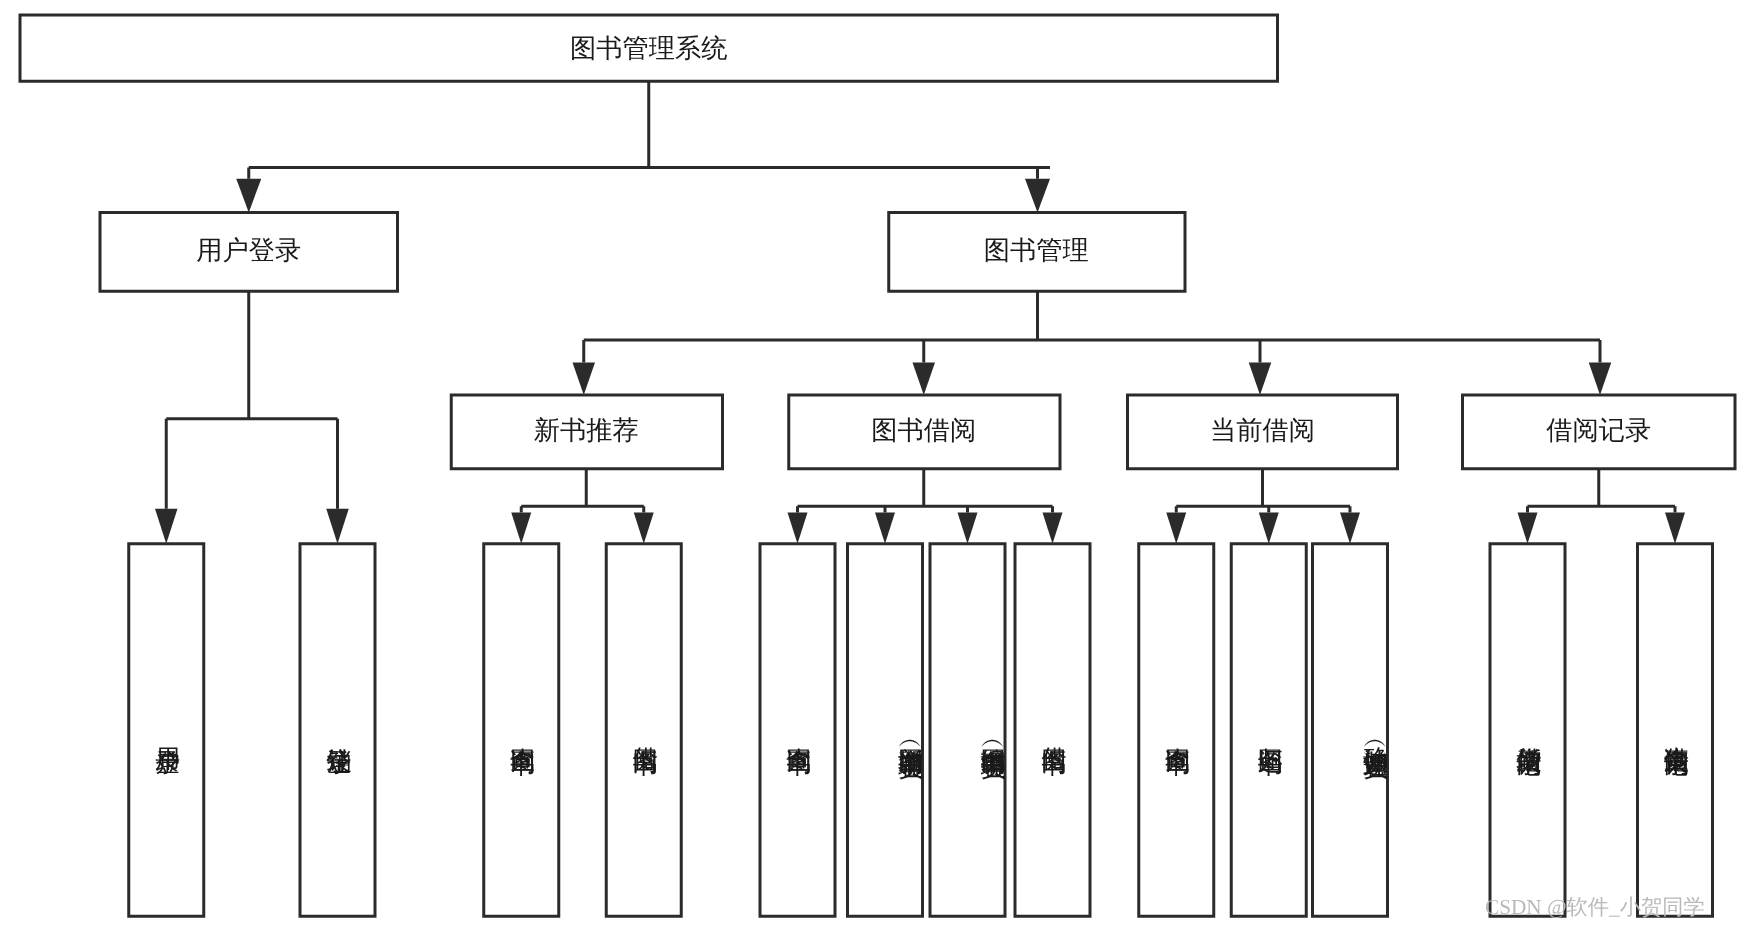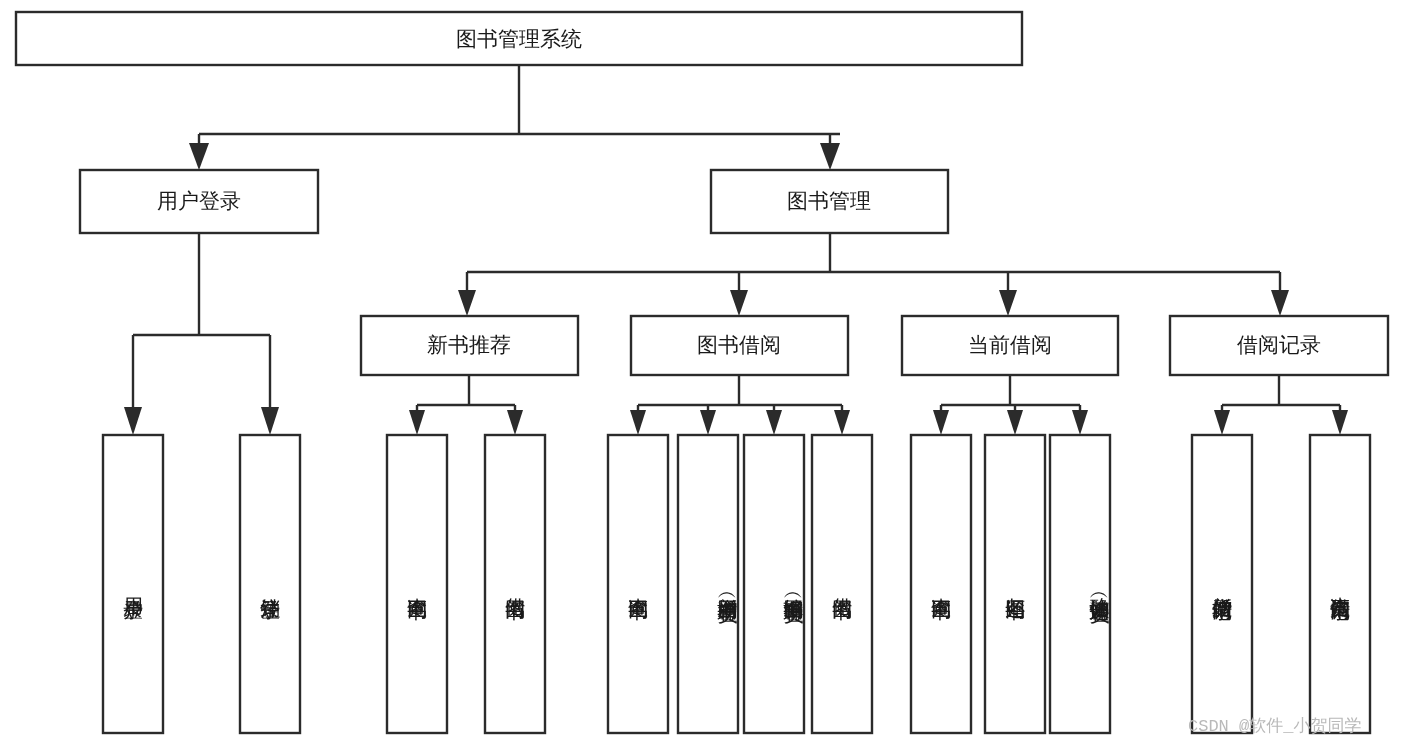--- a/index.html
+++ b/index.html
@@ -58,21 +58,21 @@
     color: #1a1a1a;
     letter-spacing: 1px;
     text-align: center;
     white-space: nowrap;
     pointer-events: none;
   }
   .watermark {
     position: absolute;
     left: 1188px;
     top: 714px;
-    font-family: Liberation Mono, monospace;
+    font-family: Liberation Serif, serif;
     font-size: 17px;
     color: #b9b9b9;
     white-space: nowrap;
     user-select: none;
   }
 </style>
 </head>
 <body>
 
 <div id="diagram-root">

